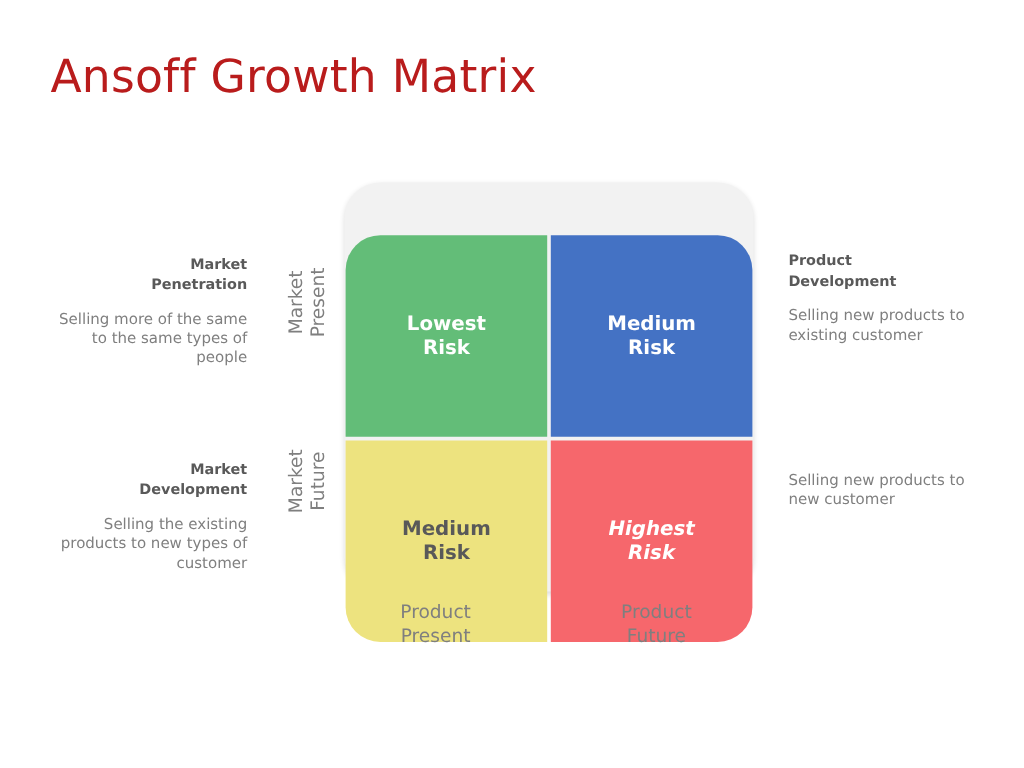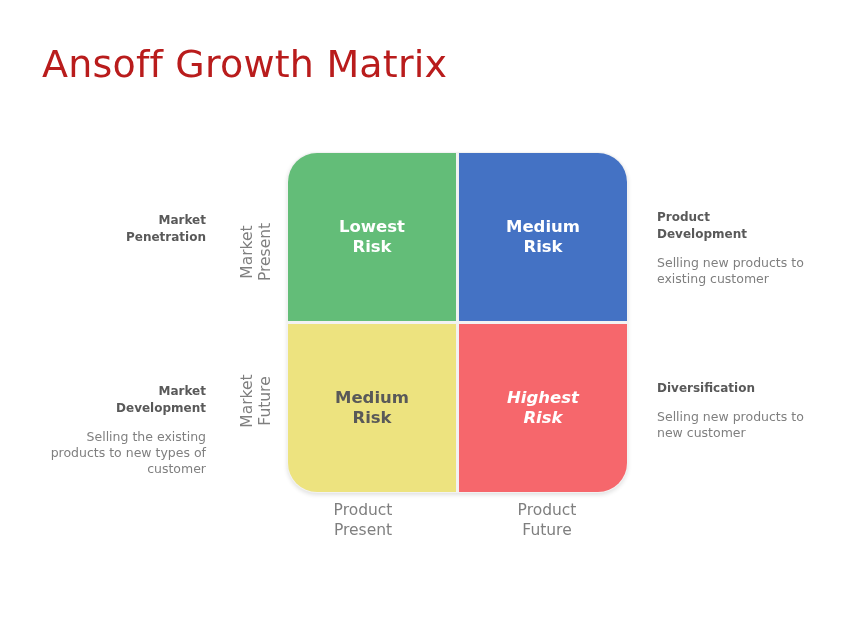--- a/index.html
+++ b/index.html
@@ -3,21 +3,21 @@
 <meta charset="utf-8">
 <style>
   html, body { margin: 0; padding: 0; background: #ffffff; }
   body { width: 853px; height: 640px; position: relative; overflow: hidden;
          font-family: "DejaVu Sans", sans-serif; }
   .title { position: absolute; left: 42px; top: 42px; font-size: 38px; color: #b91c1c;
            font-weight: normal; margin: 0; letter-spacing: 0.2px; }
   .matrix { position: absolute; left: 287px; top: 152px; width: 341px; height: 341px;
             border-radius: 30px; background: #f2f2f2; box-shadow: 0 2px 4px rgba(0,0,0,0.12); }
   .q { position: absolute; display: flex; align-items: center; justify-content: center;
-       text-align: center; font-weight: bold; font-size: 16.5px; line-height: 20px; }
+       text-align: center; font-weight: bold; font-size: 16.5px; line-height: 20px; margin-top: 43px; }
   .q1 { left: 1px; top: 1px; width: 168px; height: 168px; border-top-left-radius: 29px; }
   .q2 { left: 172px; top: 1px; width: 168px; height: 168px; border-top-right-radius: 29px; }
   .q3 { left: 1px; top: 172px; width: 168px; height: 168px; border-bottom-left-radius: 29px; }
   .q4 { left: 172px; top: 172px; width: 168px; height: 168px; border-bottom-right-radius: 29px; }
   .q span { display: block; white-space: pre-line; }
   .side { position: absolute; width: 175px; }
   .side.left { text-align: right; }
   .side.right { text-align: left; }
   .side .h { font-weight: bold; font-size: 12px; color: #595959; line-height: 17px; white-space: pre-line; }
   .side .d { font-size: 12.5px; color: #7f7f7f; line-height: 16px; margin-top: 12px; white-space: pre-line; }
@@ -28,37 +28,39 @@
             font-size: 15.5px; line-height: 20px; white-space: pre-line; }
 </style>
 </head>
 <body>
 
 <h1 class="title">Ansoff Growth Matrix</h1>
 
 <div class="side left" style="left:31px; top:212px;">
   <div class="h">Market
 Penetration</div>
+  <div class="d">Selling  more of the same
+to the same types of
+people</div>
 </div>
 <div class="side left" style="left:31px; top:383px;">
   <div class="h">Market
 Development</div>
   <div class="d">Selling  the existing
 products to new types of
 customer</div>
 </div>
 
 <div class="side right" style="left:657px; top:209px;">
   <div class="h">Product
 Development</div>
   <div class="d">Selling  new products to
 existing customer</div>
 </div>
 <div class="side right" style="left:657px; top:380px;">
-  <div class="h">Diversification</div>
   <div class="d">Selling  new products to
 new customer</div>
 </div>
 
 <div class="vlabel" style="left:218px; top:232px;">Market
 Present</div>
 <div class="vlabel" style="left:218px; top:381px;">Market
 Future</div>
 
 <div class="matrix">

